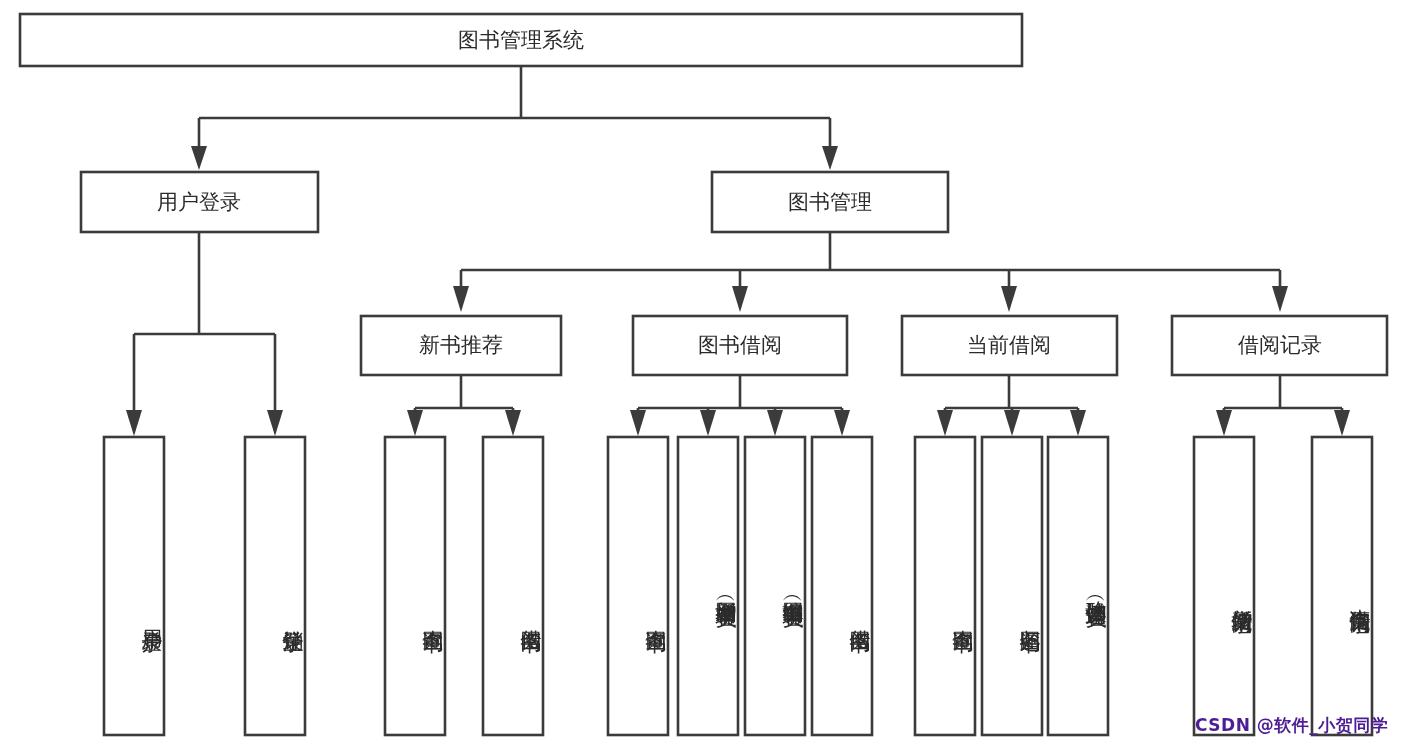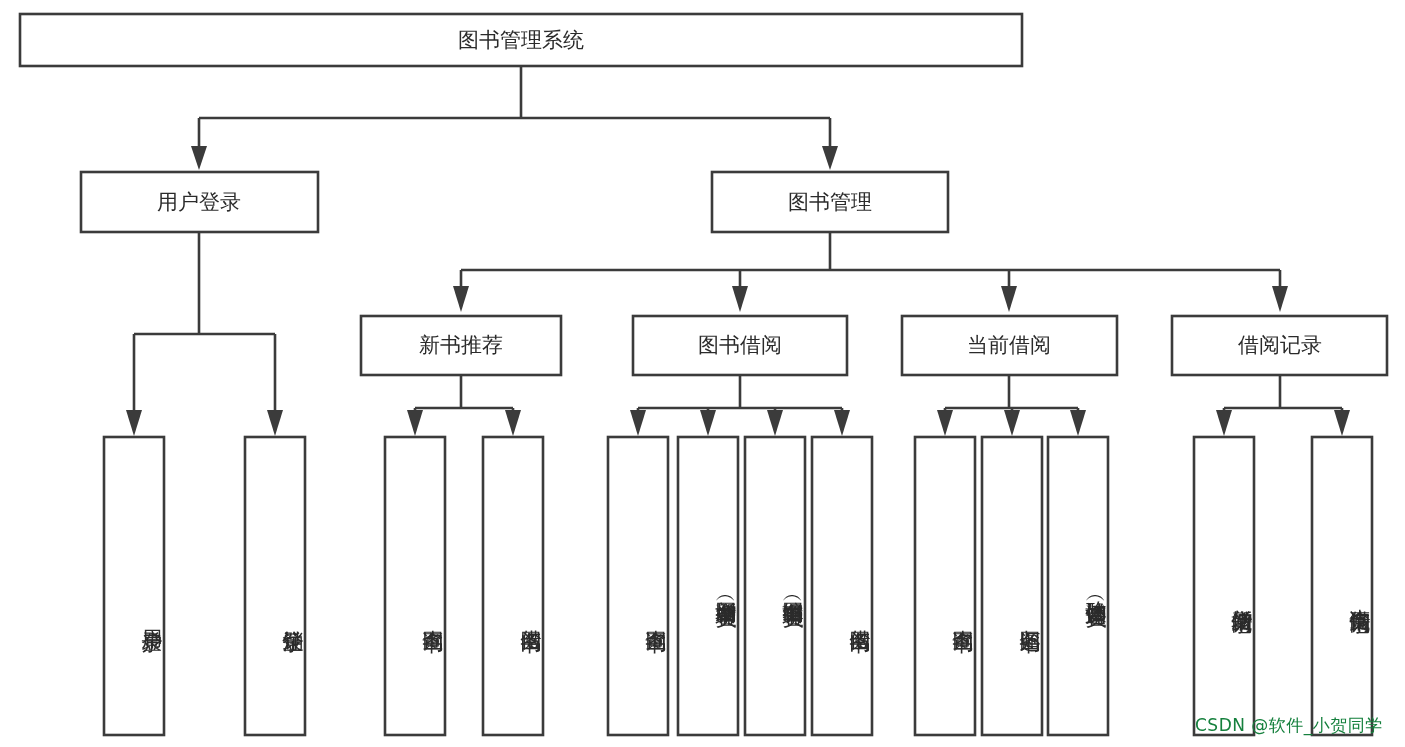--- a/index.html
+++ b/index.html
@@ -63,23 +63,24 @@
     white-space: nowrap;
     display: flex;
     align-items: flex-start;
     justify-content: center;
     pointer-events: none;
   }
   .watermark {
     position: absolute;
     font-family: "DejaVu Sans", "Liberation Sans", sans-serif;
     font-size: 17px;
-    color: #15803d;
+    color: #4c1d95;
     white-space: nowrap;
     letter-spacing: 0.5px;
+    font-weight: bold;
   }
 </style>
 </head>
 <body>
 
 <div id="diagram-root">
 
   <svg class="diagram-canvas" viewBox="0 0 1405 747" xmlns="http://www.w3.org/2000/svg">
 
     <g>

